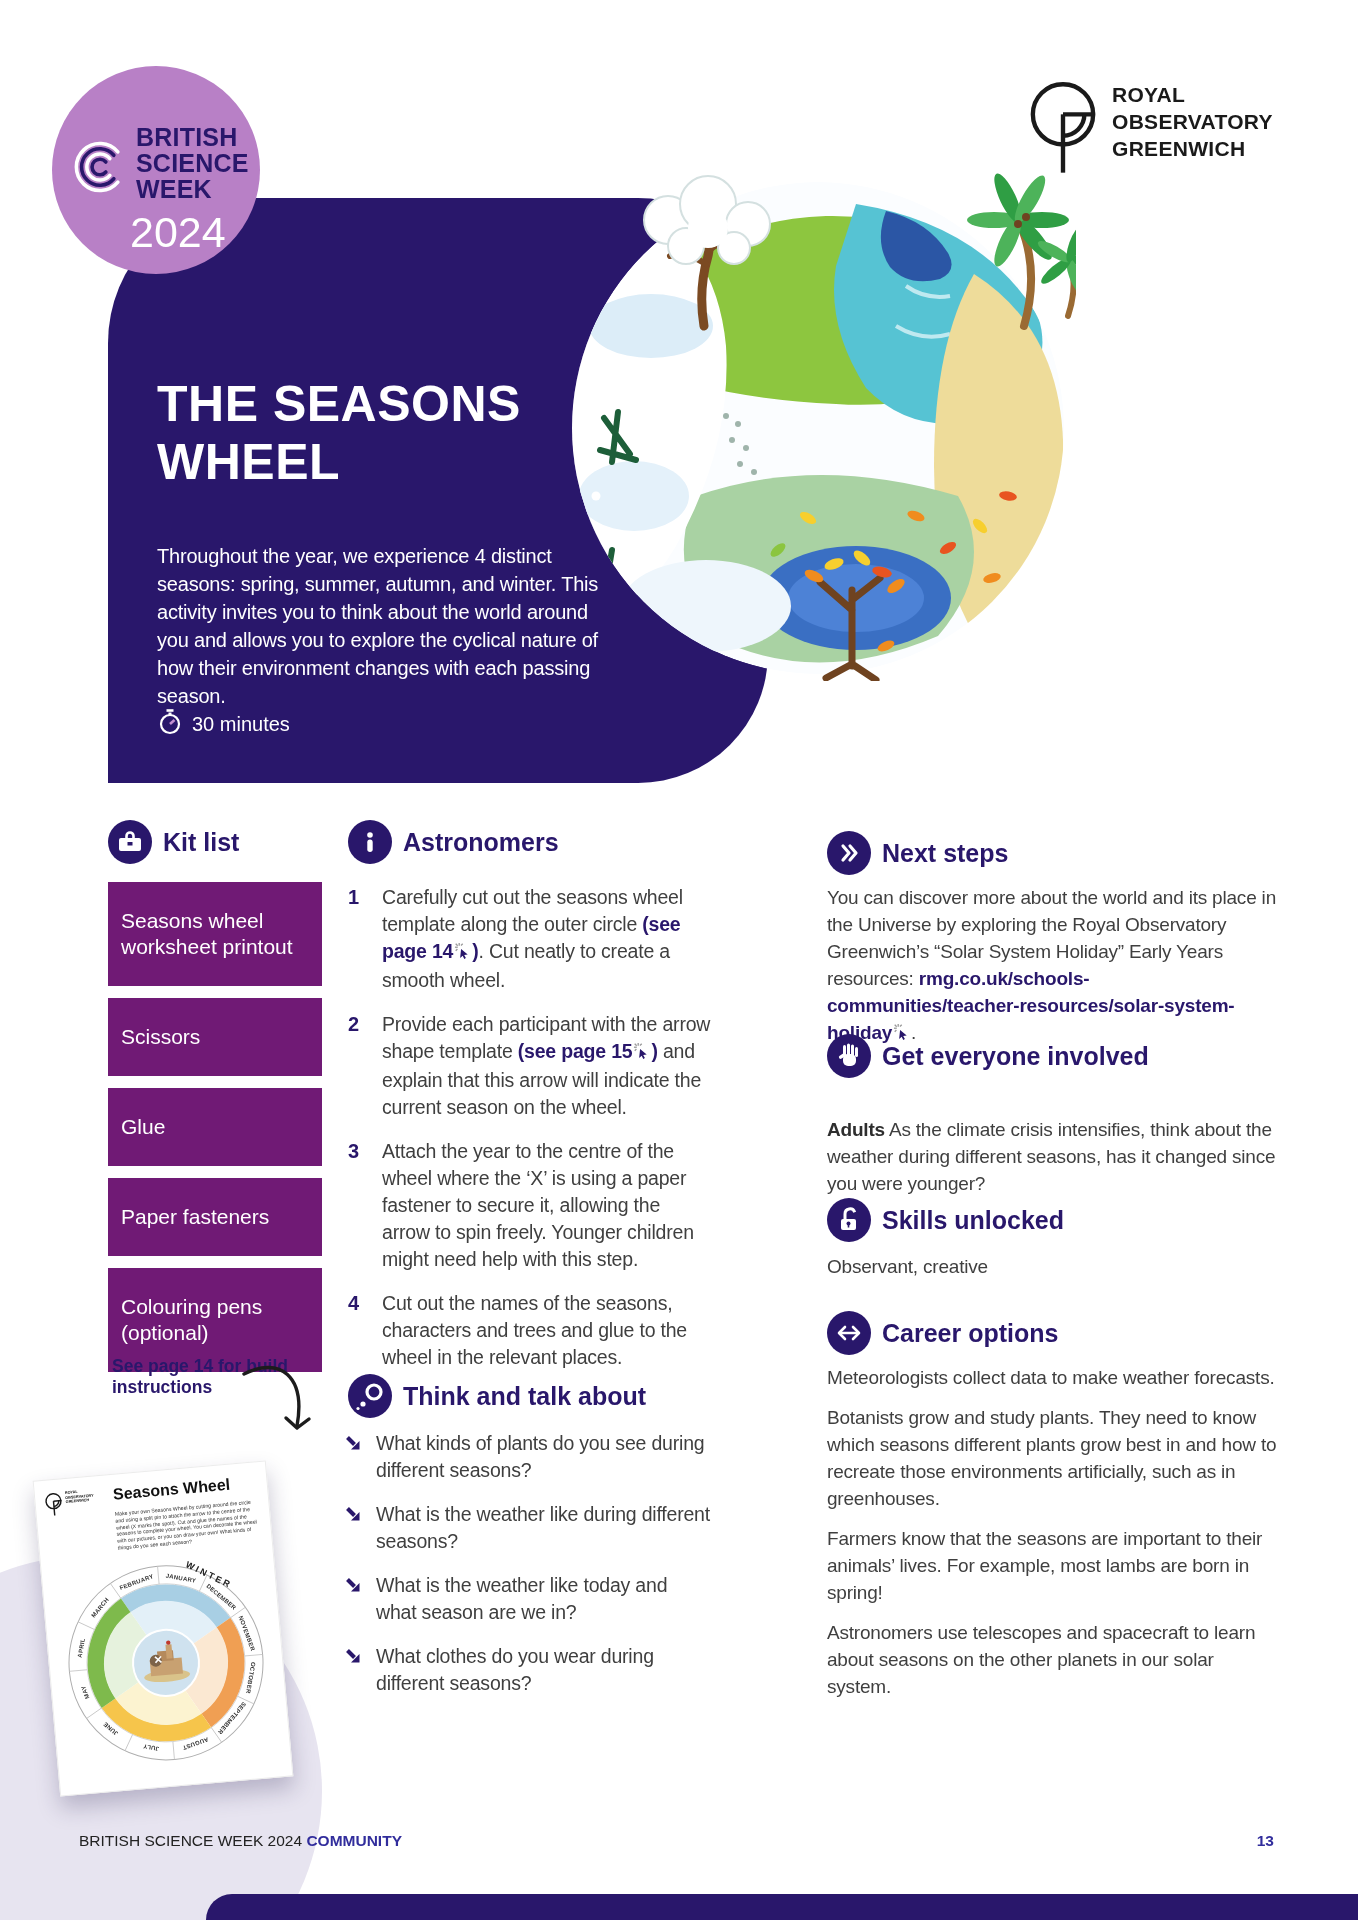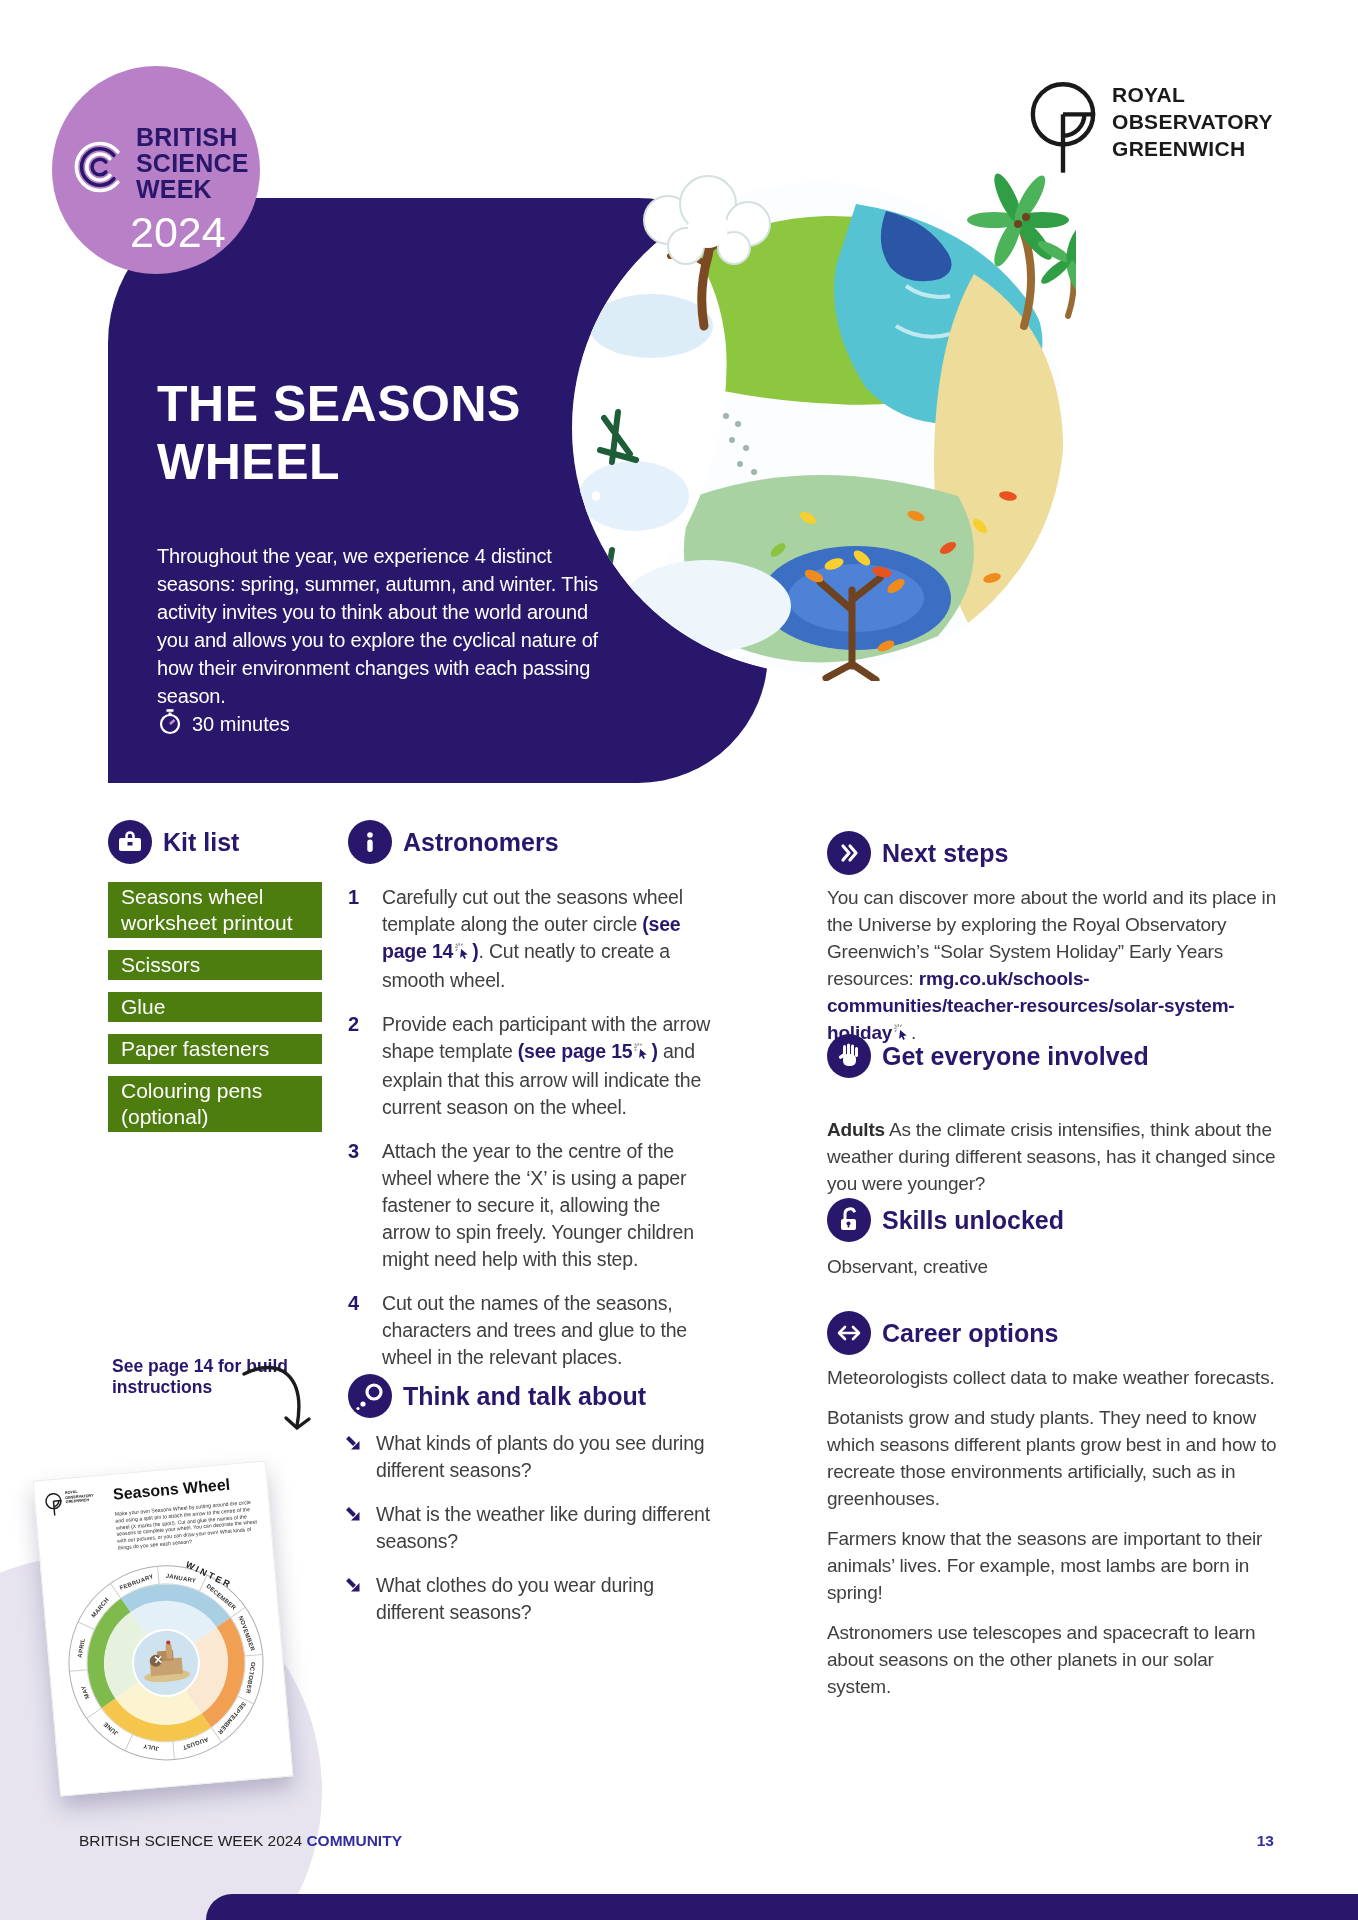--- a/index.html
+++ b/index.html
@@ -29,22 +29,22 @@
   .sec-head{position:absolute;display:flex;align-items:center;gap:11px;color:#29176b;
             font-weight:700;font-size:25px;white-space:nowrap;z-index:3;}
   .icon-circle{width:44px;height:44px;border-radius:50%;background:#29176b;flex:none;
                display:flex;align-items:center;justify-content:center;}
   
   .body-txt{color:#3f3f3f;font-size:19.5px;line-height:27px;letter-spacing:-.2px;}
   .link{color:#29176b;font-weight:700;}
   .cursor-ic{display:inline-block;vertical-align:-2px;margin:0 1px;}
   
   .kit-list{position:absolute;left:108px;top:882px;width:214px;}
-  .kit-item{background:#4d7c0f;color:#fff;font-size:21px;line-height:26px;
-            padding:2px 13px;margin-bottom:12px;}
+  .kit-item{background:#701a75;color:#fff;font-size:21px;line-height:26px;
+            padding:26px 13px;margin-bottom:12px;}
   .build-note{position:absolute;left:112px;top:1356px;width:180px;color:#29176b;
               font-weight:700;font-size:17.5px;line-height:21px;z-index:3;}
   .note-arrow{position:absolute;left:240px;top:1358px;z-index:3;}
   .circ-lav{position:absolute;left:-148px;top:1556px;width:470px;height:470px;border-radius:50%;
             background:#e7e4f0;z-index:0;}
   
   .sheet{position:absolute;left:46px;top:1470px;width:232px;height:315px;background:#fff;
          transform:rotate(-5deg);box-shadow:0 12px 22px rgba(40,30,80,.25);
          border:1px solid #ececec;z-index:2;}
   .sheet-logo{position:absolute;left:9px;top:12px;display:flex;}
@@ -433,20 +433,27 @@
           <path d="M2.5 2.5 L9.5 9.5" stroke="#29176b" stroke-width="4"></path>
           <path d="M14.5 6 V14.5 H6 Z" fill="#29176b"></path>
         </svg>
       <span class="bullet-text">What is the weather like during different seasons?</span>
     </div>
     <div class="bullet">
       <svg width="17" height="17" viewBox="0 0 17 17">
           <path d="M2.5 2.5 L9.5 9.5" stroke="#29176b" stroke-width="4"></path>
           <path d="M14.5 6 V14.5 H6 Z" fill="#29176b"></path>
         </svg>
+      <span class="bullet-text">What is the weather like today and what season are we in?</span>
+    </div>
+    <div class="bullet">
+      <svg width="17" height="17" viewBox="0 0 17 17">
+          <path d="M2.5 2.5 L9.5 9.5" stroke="#29176b" stroke-width="4"></path>
+          <path d="M14.5 6 V14.5 H6 Z" fill="#29176b"></path>
+        </svg>
       <span class="bullet-text">What clothes do you wear during different seasons?</span>
     </div>
   </div>
 
   <div class="sec-head" style="left:827px;top:831px;">
     <span class="icon-circle">
       <svg width="32" height="32" viewBox="0 0 32 32">
         <g stroke="#fff" stroke-width="3.2" fill="none" stroke-linecap="round" stroke-linejoin="round">
           <polyline points="10,9 16,16 10,23"></polyline>
             <polyline points="17,9 23,16 17,23"></polyline>

